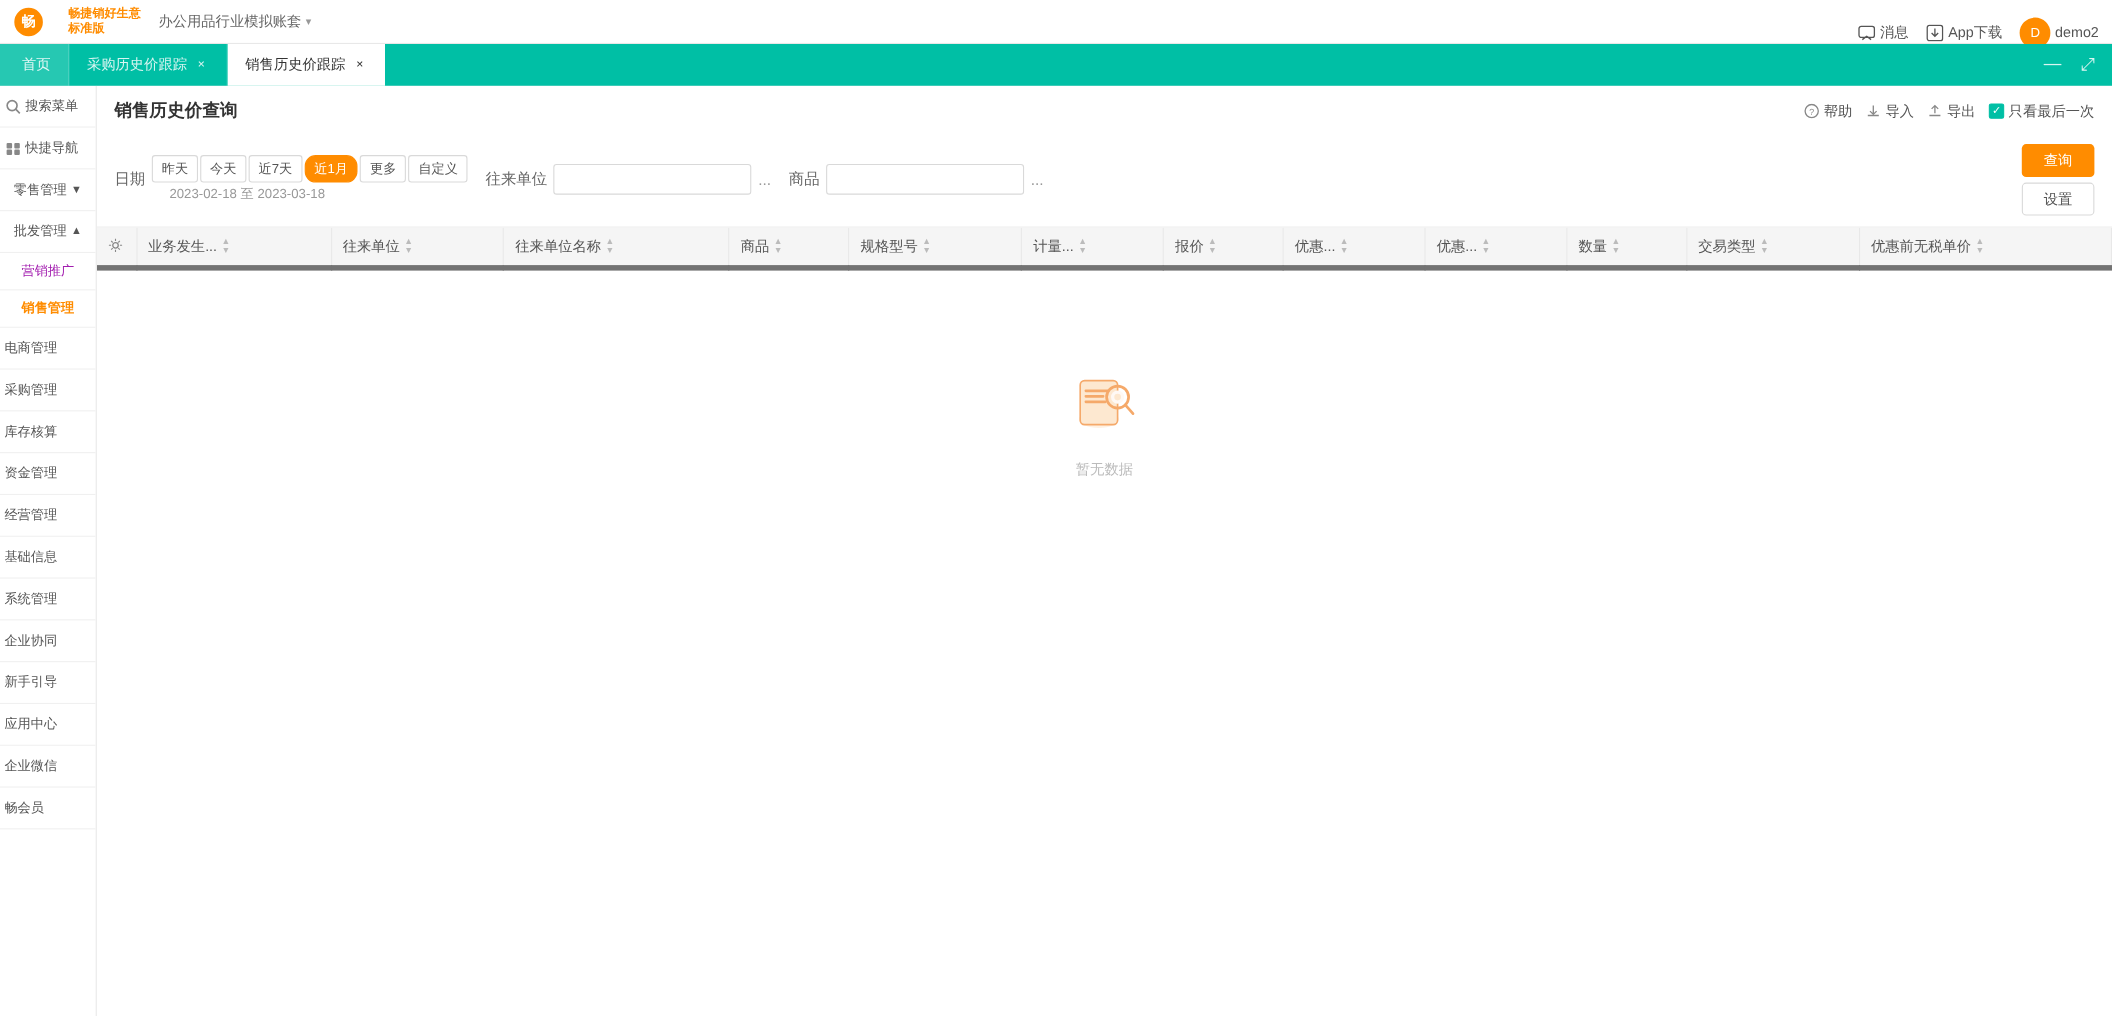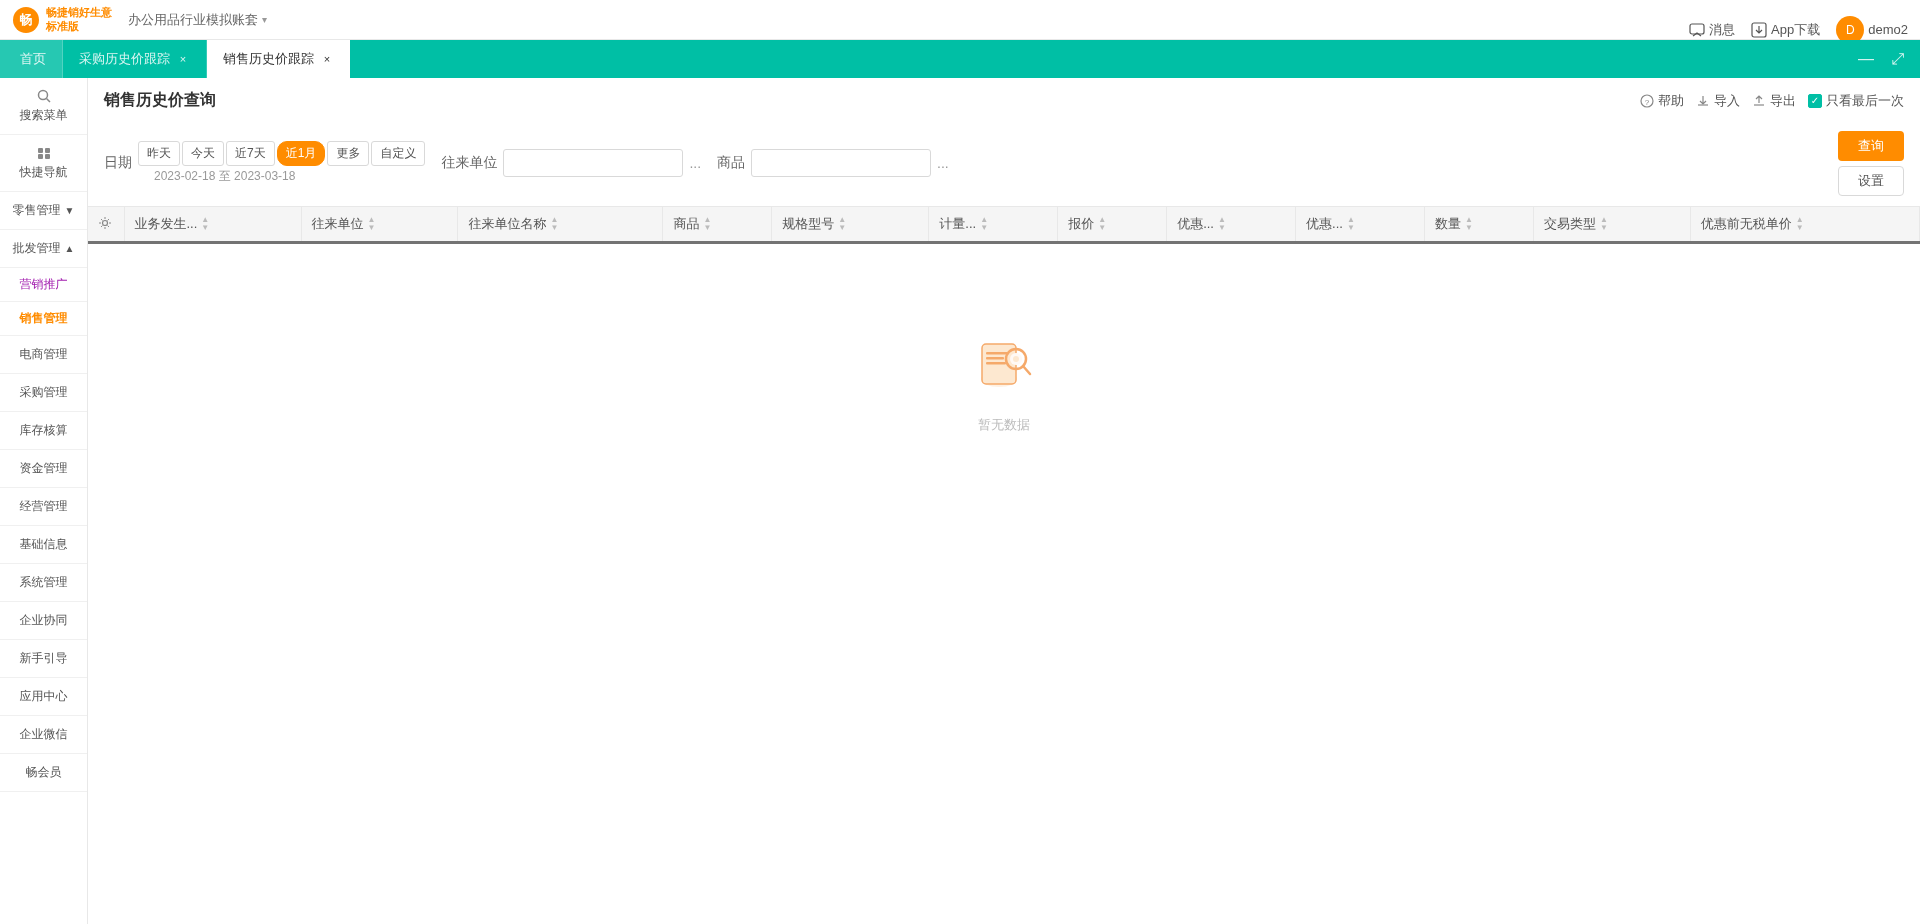--- a/index.html
+++ b/index.html
@@ -28,20 +28,21 @@
     }
     .logo-icon {
       width: 28px;
       height: 28px;
     }
     .logo-text {
       font-size: 11px;
       color: #ff8c00;
       line-height: 1.2;
       font-weight: bold;
+      margin-left: 16px;
     }
     .app-selector {
       display: flex;
       align-items: center;
       gap: 4px;
       color: #666;
       font-size: 13px;
       cursor: pointer;
       padding: 4px 8px;
       border-radius: 4px;
@@ -146,21 +147,20 @@
       width: 88px;
       background: #fff;
       border-right: 1px solid #e8e8e8;
       display: flex;
       flex-direction: column;
       flex-shrink: 0;
       overflow-y: auto;
     }
     .sidebar-item {
       display: flex;
-      flex-direction: column;
       align-items: center;
       padding: 10px 4px;
       cursor: pointer;
       color: #555;
       font-size: 12px;
       border-bottom: 1px solid #f0f0f0;
       gap: 3px;
       text-align: center;
     }
     .sidebar-item.has-arrow {
@@ -335,21 +335,21 @@
       background: #fff;
       margin: 0;
     }
     .data-table {
       width: 100%;
       border-collapse: collapse;
       font-size: 13px;
     }
     .data-table thead tr {
       background: #f5f5f5;
-      border-bottom: 3px solid #737373;
+      border-bottom: 5px solid #737373;
     }
     .data-table th {
       padding: 8px 10px;
       text-align: left;
       color: #555;
       font-weight: normal;
       border-right: 1px solid #e8e8e8;
       white-space: nowrap;
       cursor: pointer;
       user-select: none;

